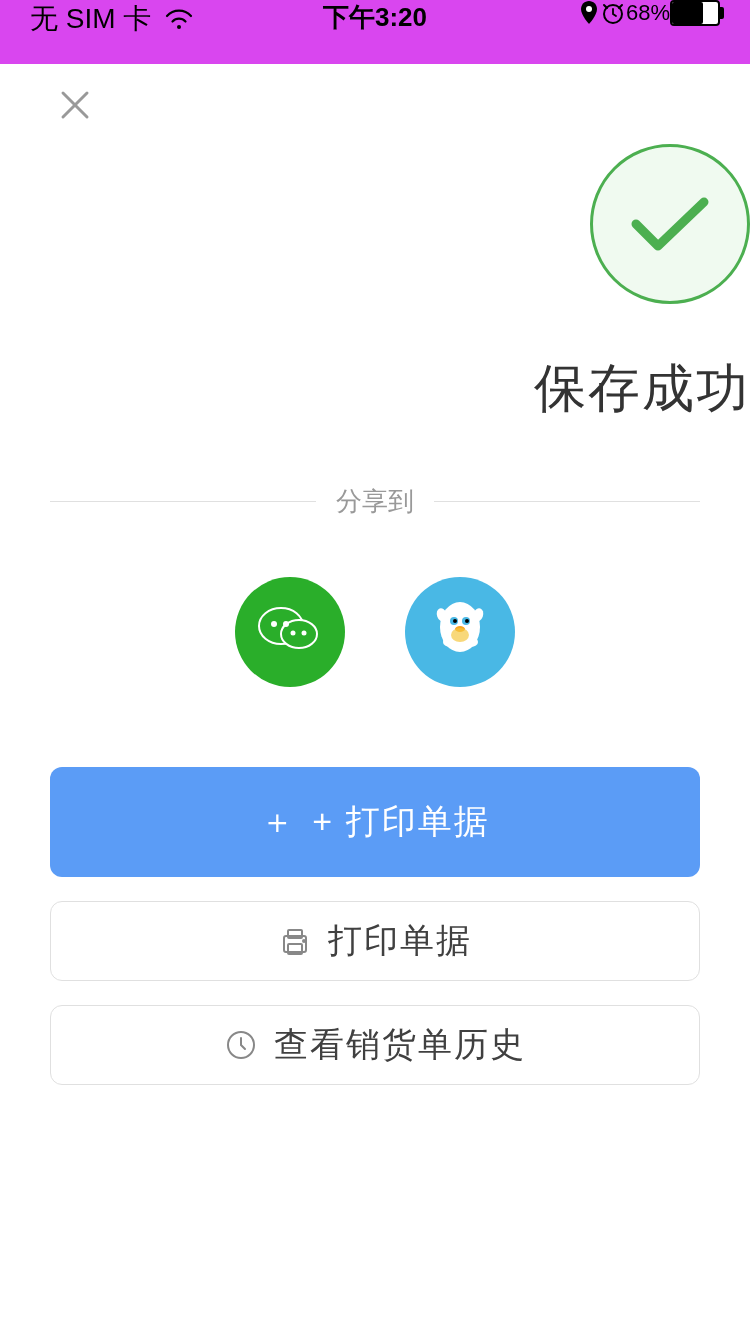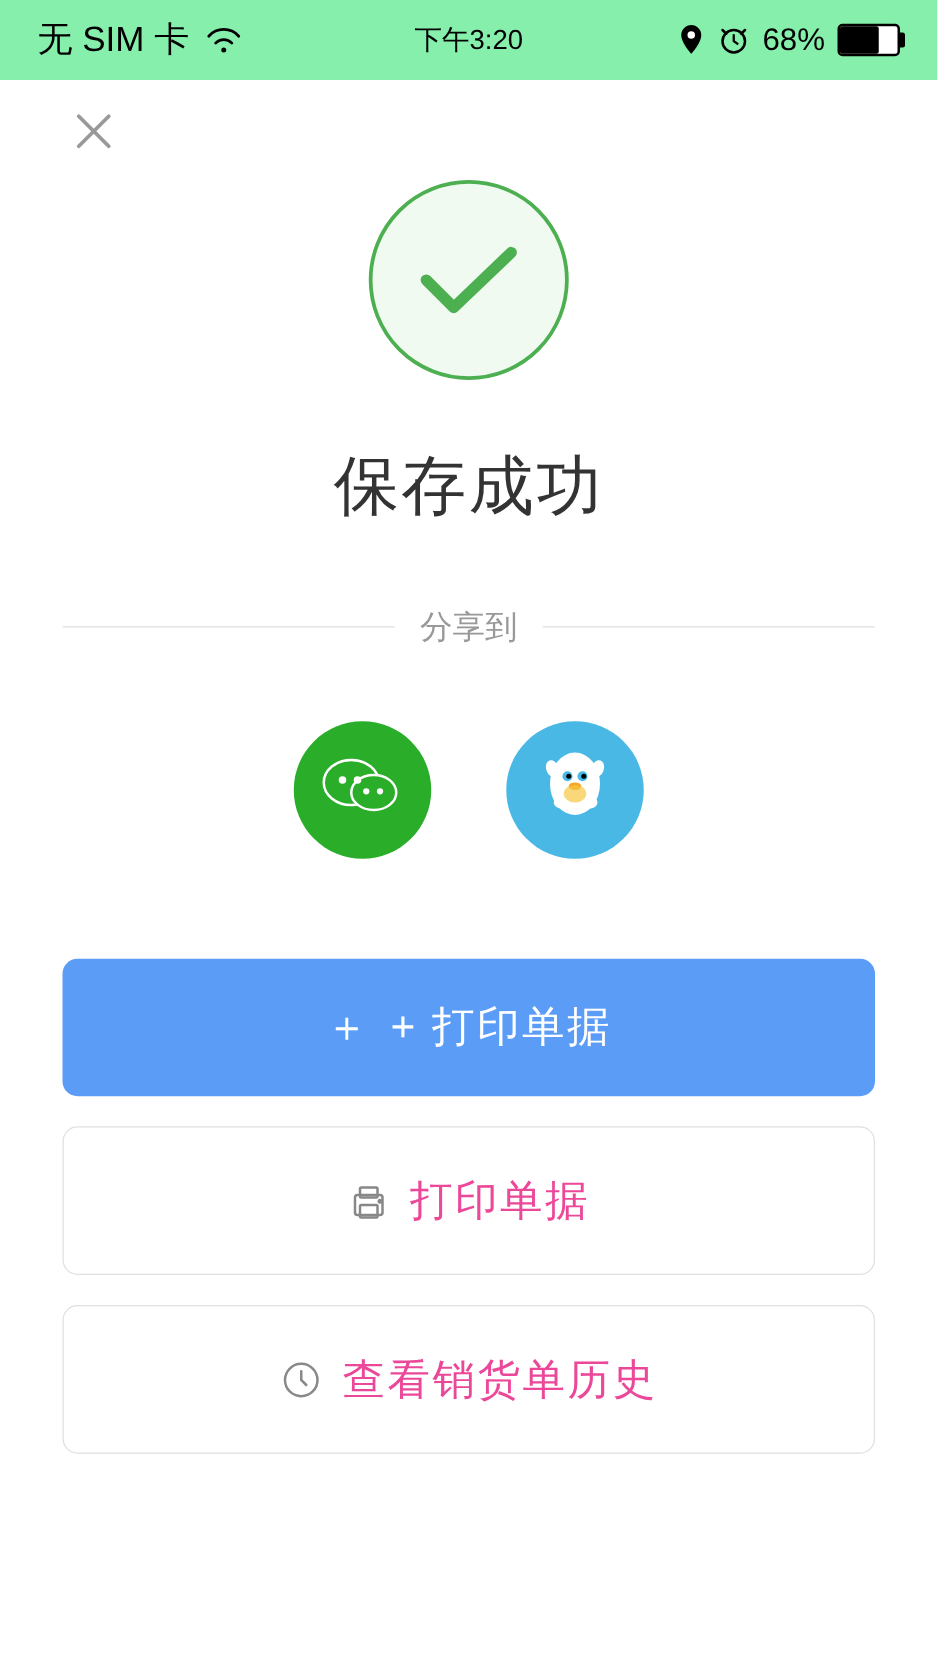--- a/index.html
+++ b/index.html
@@ -16,55 +16,54 @@
       font-family: -apple-system, 'PingFang SC', 'Helvetica Neue', Arial, sans-serif;
       position: relative;
       overflow-x: hidden;
     }
 
     
     .status-bar {
       width: 100%;
       height: 64px;
       display: flex;
-      align-items: center;
+      align-items: flex-start;
       justify-content: space-between;
       padding: 0 30px;
-      background: #86efac;
+      background: #d946ef;
     }
 
     .status-left {
       display: flex;
       align-items: center;
       gap: 12px;
       font-size: 28px;
       font-weight: 500;
       color: #000;
     }
 
     .wifi-icon {
       display: inline-block;
       width: 32px;
       height: 24px;
     }
 
     .status-center {
-      font-size: 22px;
-      font-weight: 400;
+      font-size: 26px;
+      font-weight: 700;
       color: #000;
       position: absolute;
       left: 50%;
       transform: translateX(-50%);
     }
 
     .status-right {
       display: flex;
       align-items: center;
-      gap: 10px;
-      font-size: 25px;
+      font-size: 22px;
       color: #000;
     }
 
     .battery-icon {
       display: inline-block;
       width: 50px;
       height: 26px;
       border: 2px solid #000;
       border-radius: 4px;
       position: relative;
@@ -106,21 +105,21 @@
 
     .close-btn svg {
       width: 36px;
       height: 36px;
     }
 
     
     .main-content {
       display: flex;
       flex-direction: column;
-      align-items: center;
+      align-items: flex-end;
       padding-top: 80px;
     }
 
     
     .success-circle {
       width: 160px;
       height: 160px;
       border-radius: 50%;
       border: 3px solid #4caf50;
       background: #f0faf0;
@@ -216,30 +215,30 @@
       justify-content: center;
       gap: 16px;
       font-size: 34px;
       color: #fff;
       cursor: pointer;
       letter-spacing: 2px;
     }
 
     .btn-secondary {
       width: 100%;
-      height: 119px;
+      height: 80px;
       background: #fff;
       border: 1px solid #e0e0e0;
       border-radius: 12px;
       display: flex;
       align-items: center;
       justify-content: center;
       gap: 16px;
       font-size: 34px;
-      color: #ec4899;
+      color: #404040;
       cursor: pointer;
       letter-spacing: 2px;
     }
   </style>
 </head>
 <body>
 
 <div class="status-bar">
   <div class="status-left">
     <span>无 SIM 卡</span>

